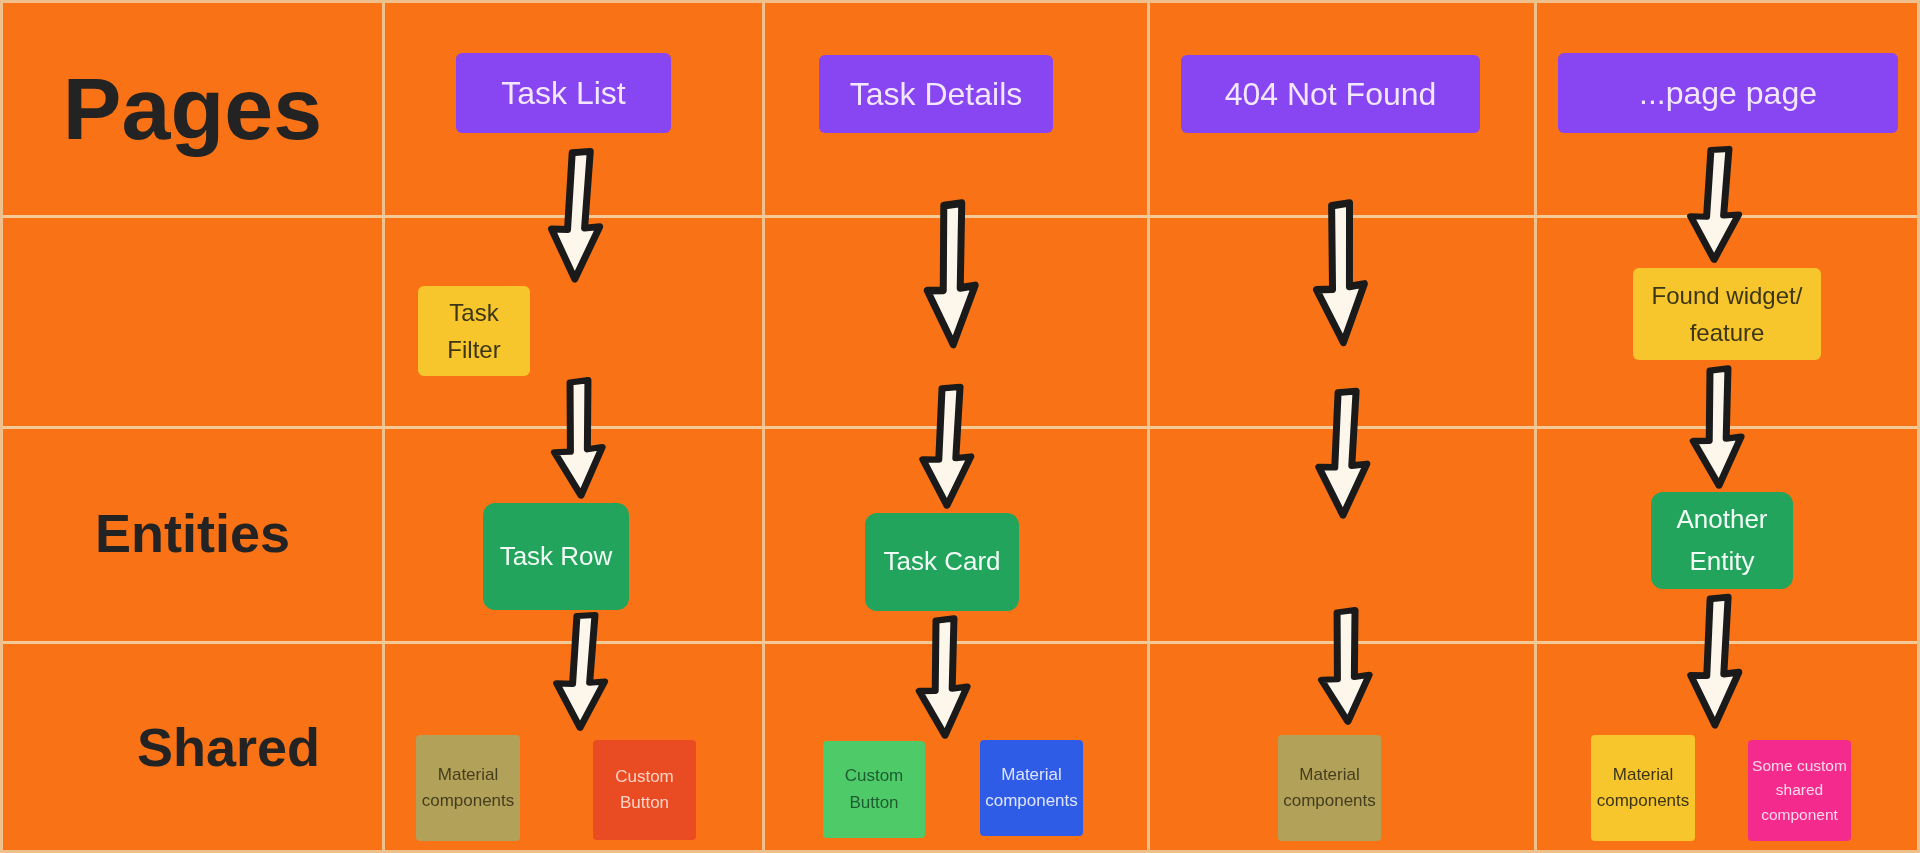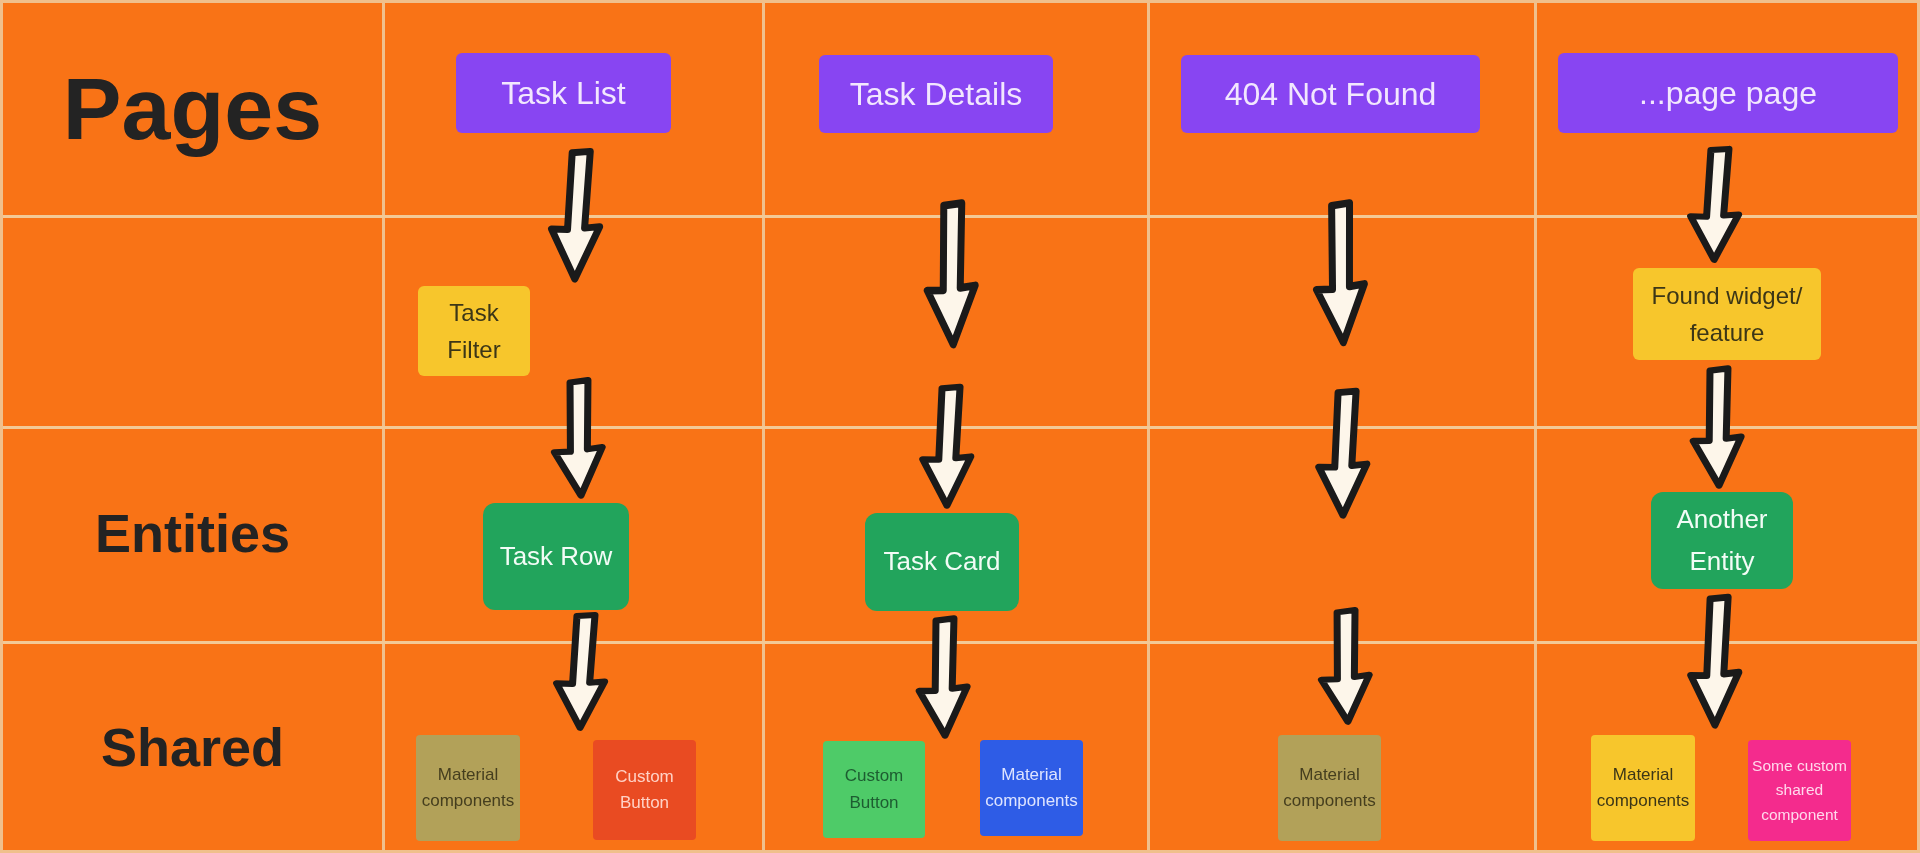--- a/index.html
+++ b/index.html
@@ -8,21 +8,21 @@
   #diagram{position:relative;width:1920px;height:853px;box-sizing:border-box;
            background:#f97316;border:3px solid #f0c08c;}
   .vline{position:absolute;top:0;bottom:0;width:3px;background:#f0c08c;}
   .hline{position:absolute;left:0;right:0;height:3px;background:#f3c996;}
   .rowlabel{position:absolute;left:0;width:379px;display:flex;
             align-items:center;justify-content:center;text-align:center;
             color:#232323;font-weight:700;line-height:1.05;}
   .rowlabel.pages{top:0;height:212px;font-size:88px;}
   .rowlabel.widgets{top:212px;height:211px;font-size:42px;}
   .rowlabel.entities{top:423px;height:215px;font-size:54px;}
-  .rowlabel.shared{top:638px;height:212px;font-size:54px;}
+  .rowlabel.shared{top:638px;height:212px;font-size:54px;padding-left:36px;}
   .node{position:absolute;display:flex;align-items:center;justify-content:center;
         text-align:center;box-sizing:border-box;}
   .page-box{background:#8845f2;color:#f2e7fe;font-size:32px;font-weight:500;
             border-radius:6px;}
   .widget-box{background:#f7c62c;color:#3c3617;font-size:24px;font-weight:500;
               border-radius:6px;line-height:1.55;padding:4px 10px;}
   .entity-box{background:#22a45c;color:#f2fcf6;font-size:26px;font-weight:500;
               border-radius:12px;line-height:1.6;padding:4px 8px;}
   .shared-box{font-size:17px;font-weight:500;border-radius:4px;
               line-height:1.55;padding:4px;}

